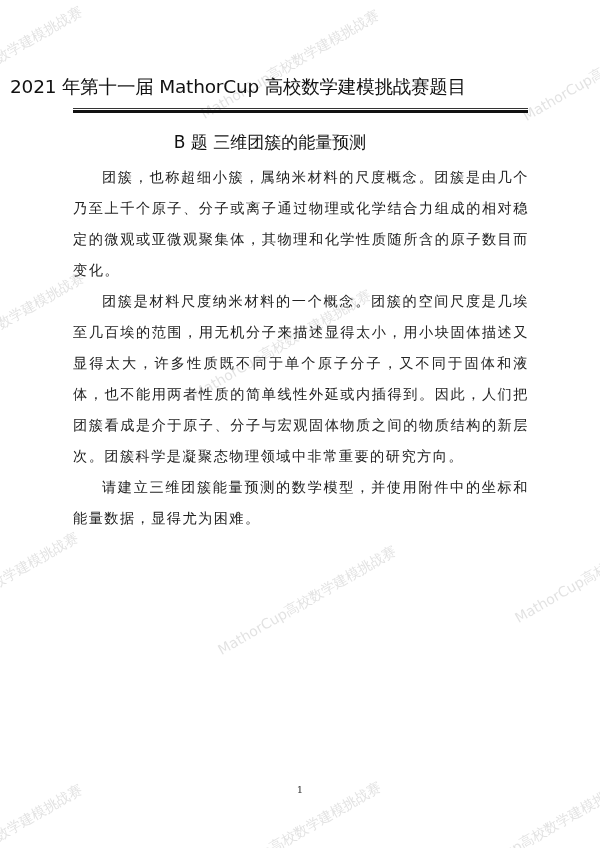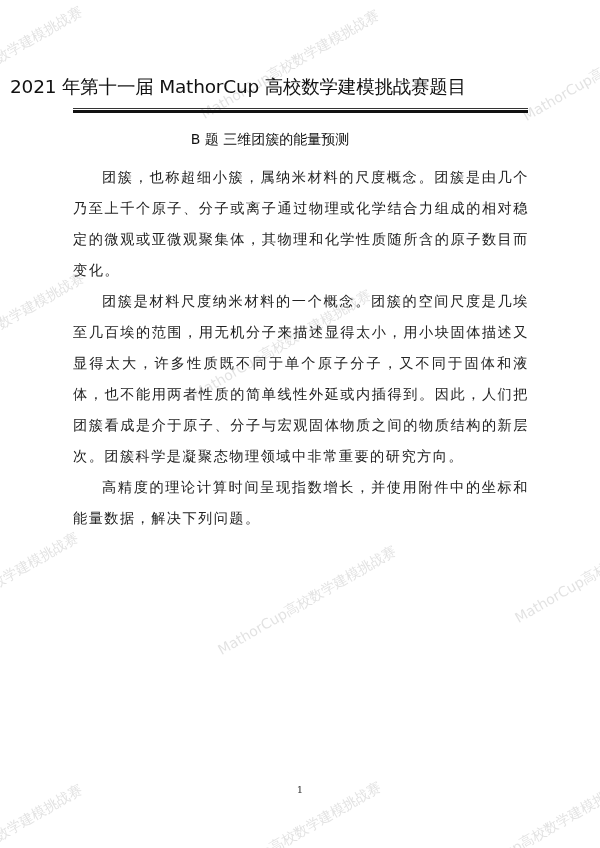--- a/index.html
+++ b/index.html
@@ -15,21 +15,21 @@
     text-align: center; font-family: "DejaVu Sans", "Liberation Sans", sans-serif;
     font-size: 18.5px; color: #111; letter-spacing: -0.2px;
   }
   .rule {
     position: absolute; left: 73px; top: 108px; width: 455px; height: 5px;
     border-top: 1px solid #333; border-bottom: 3px solid #111; box-sizing: border-box;
   }
   .subtitle {
     position: absolute; left: 0; top: 131px; width: 540px;
     text-align: center; font-family: "DejaVu Sans", "Liberation Sans", sans-serif;
-    font-size: 14px; color: #111;
+    font-size: 17px; color: #111;
   }
   .body {
     position: absolute; left: 73px; top: 162px; width: 456px;
   }
   .para {
     font-size: 14.2px; line-height: 31px; text-indent: 29px;
     text-align: justify; letter-spacing: 1.45px; margin: 0 0 0 0;
     color: #222;
   }
   .para + .para { }
@@ -60,17 +60,17 @@
   <div class="wm" style="left:200px; top:880px;">MathorCup高校数学建模挑战赛</div>
   <div class="wm" style="left:450px; top:876px;">MathorCup高校数学建模挑战赛</div>
 
   <div class="title">2021 年第十一届 MathorCup 高校数学建模挑战赛题目</div>
   <div class="rule"></div>
   <div class="subtitle">B 题  三维团簇的能量预测</div>
 
   <div class="body">
     <p class="para">团簇，也称超细小簇，属纳米材料的尺度概念。团簇是由几个乃至上千个原子、分子或离子通过物理或化学结合力组成的相对稳定的微观或亚微观聚集体，其物理和化学性质随所含的原子数目而变化。</p>
     <p class="para">团簇是材料尺度纳米材料的一个概念。团簇的空间尺度是几埃至几百埃的范围，用无机分子来描述显得太小，用小块固体描述又显得太大，许多性质既不同于单个原子分子，又不同于固体和液体，也不能用两者性质的简单线性外延或内插得到。因此，人们把团簇看成是介于原子、分子与宏观固体物质之间的物质结构的新层次。团簇科学是凝聚态物理领域中非常重要的研究方向。</p>
-    <p class="para">高精度的理论计算时间呈现指数增长，并使用附件中的坐标和能量数据，解决下列问题。</p>
+    <p class="para">请建立三维团簇能量预测的数学模型，并使用附件中的坐标和能量数据，显得尤为困难。</p>
   </div>
 
   <div class="page-number">1</div>
 </div>
 
 </body></html>

